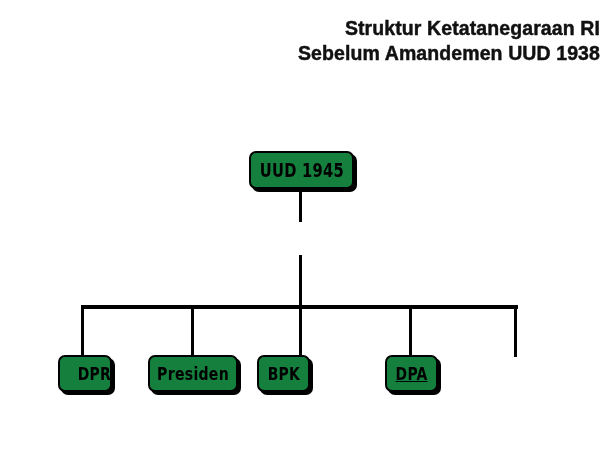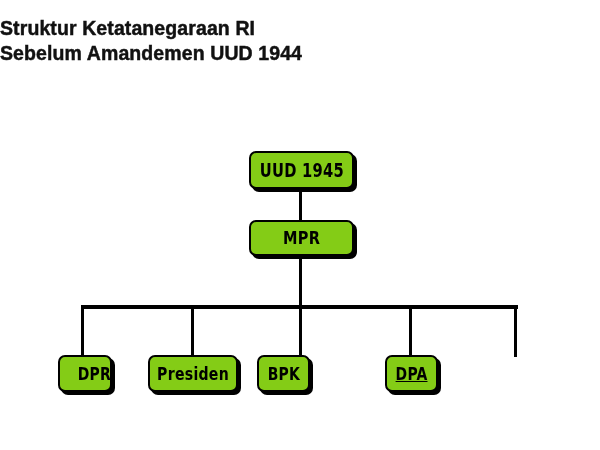--- a/index.html
+++ b/index.html
@@ -23,42 +23,42 @@
     height: 450px;
     background: #ffffff;
   }
 
   
   #title-block {
     position: absolute;
     left: 0;
     top: 16px;
     width: 600px;
-    text-align: left;
+    text-align: right;
     font-family: "Liberation Sans", sans-serif;
     font-weight: bold;
     font-size: 19.5px;
     line-height: 25px;
     letter-spacing: 0.1px;
     color: #111111;
     -webkit-text-stroke: 0.45px #111111;
   }
   #title-block .tline { display: block; white-space: pre; }
 
   
   .conn {
     position: absolute;
     background: #000000;
   }
 
   
   .node {
     position: absolute;
     box-sizing: border-box;
-    background: #84cc16;
+    background: #15803d;
     border: 2.6px solid #000000;
     border-radius: 7px;
     display: flex;
     align-items: center;
     justify-content: center;
     
     box-shadow: 3px 3px 0 0 #000000;
     z-index: 3;
   }
   .node .label {
@@ -103,39 +103,36 @@
   #conn-drop-dpa      { left: 409px; top: 305px; width: 3.4px; height: 52px; }
   #conn-drop-ma       { left: 514px; top: 305px; width: 3.4px; height: 52px; }
 </style>
 </head>
 <body>
 
 <div id="slide">
 
   <div id="title-block">
     <span class="tline">Struktur Ketatanegaraan RI</span>
-    <span class="tline">Sebelum Amandemen UUD 1944</span>
+    <span class="tline">Sebelum Amandemen UUD 1938</span>
   </div>
 
   <div class="conn" id="conn-uud-mpr"></div>
   <div class="conn" id="conn-mpr-stem"></div>
   <div class="conn" id="conn-hbar"></div>
   <div class="conn" id="conn-drop-dpr"></div>
   <div class="conn" id="conn-drop-presiden"></div>
   <div class="conn" id="conn-drop-bpk"></div>
   <div class="conn" id="conn-drop-dpa"></div>
   <div class="conn" id="conn-drop-ma"></div>
 
   <div class="node" id="node-uud">
     <span class="label">UUD 1945</span>
   </div>
 
-  <div class="node" id="node-mpr">
-    <span class="label">MPR</span>
-  </div>
 
   <div class="node" id="node-dpr">
     <span class="label">DPR</span>
   </div>
 
   <div class="node" id="node-presiden">
     <span class="label">Presiden</span>
   </div>
 
   <div class="node" id="node-bpk">

